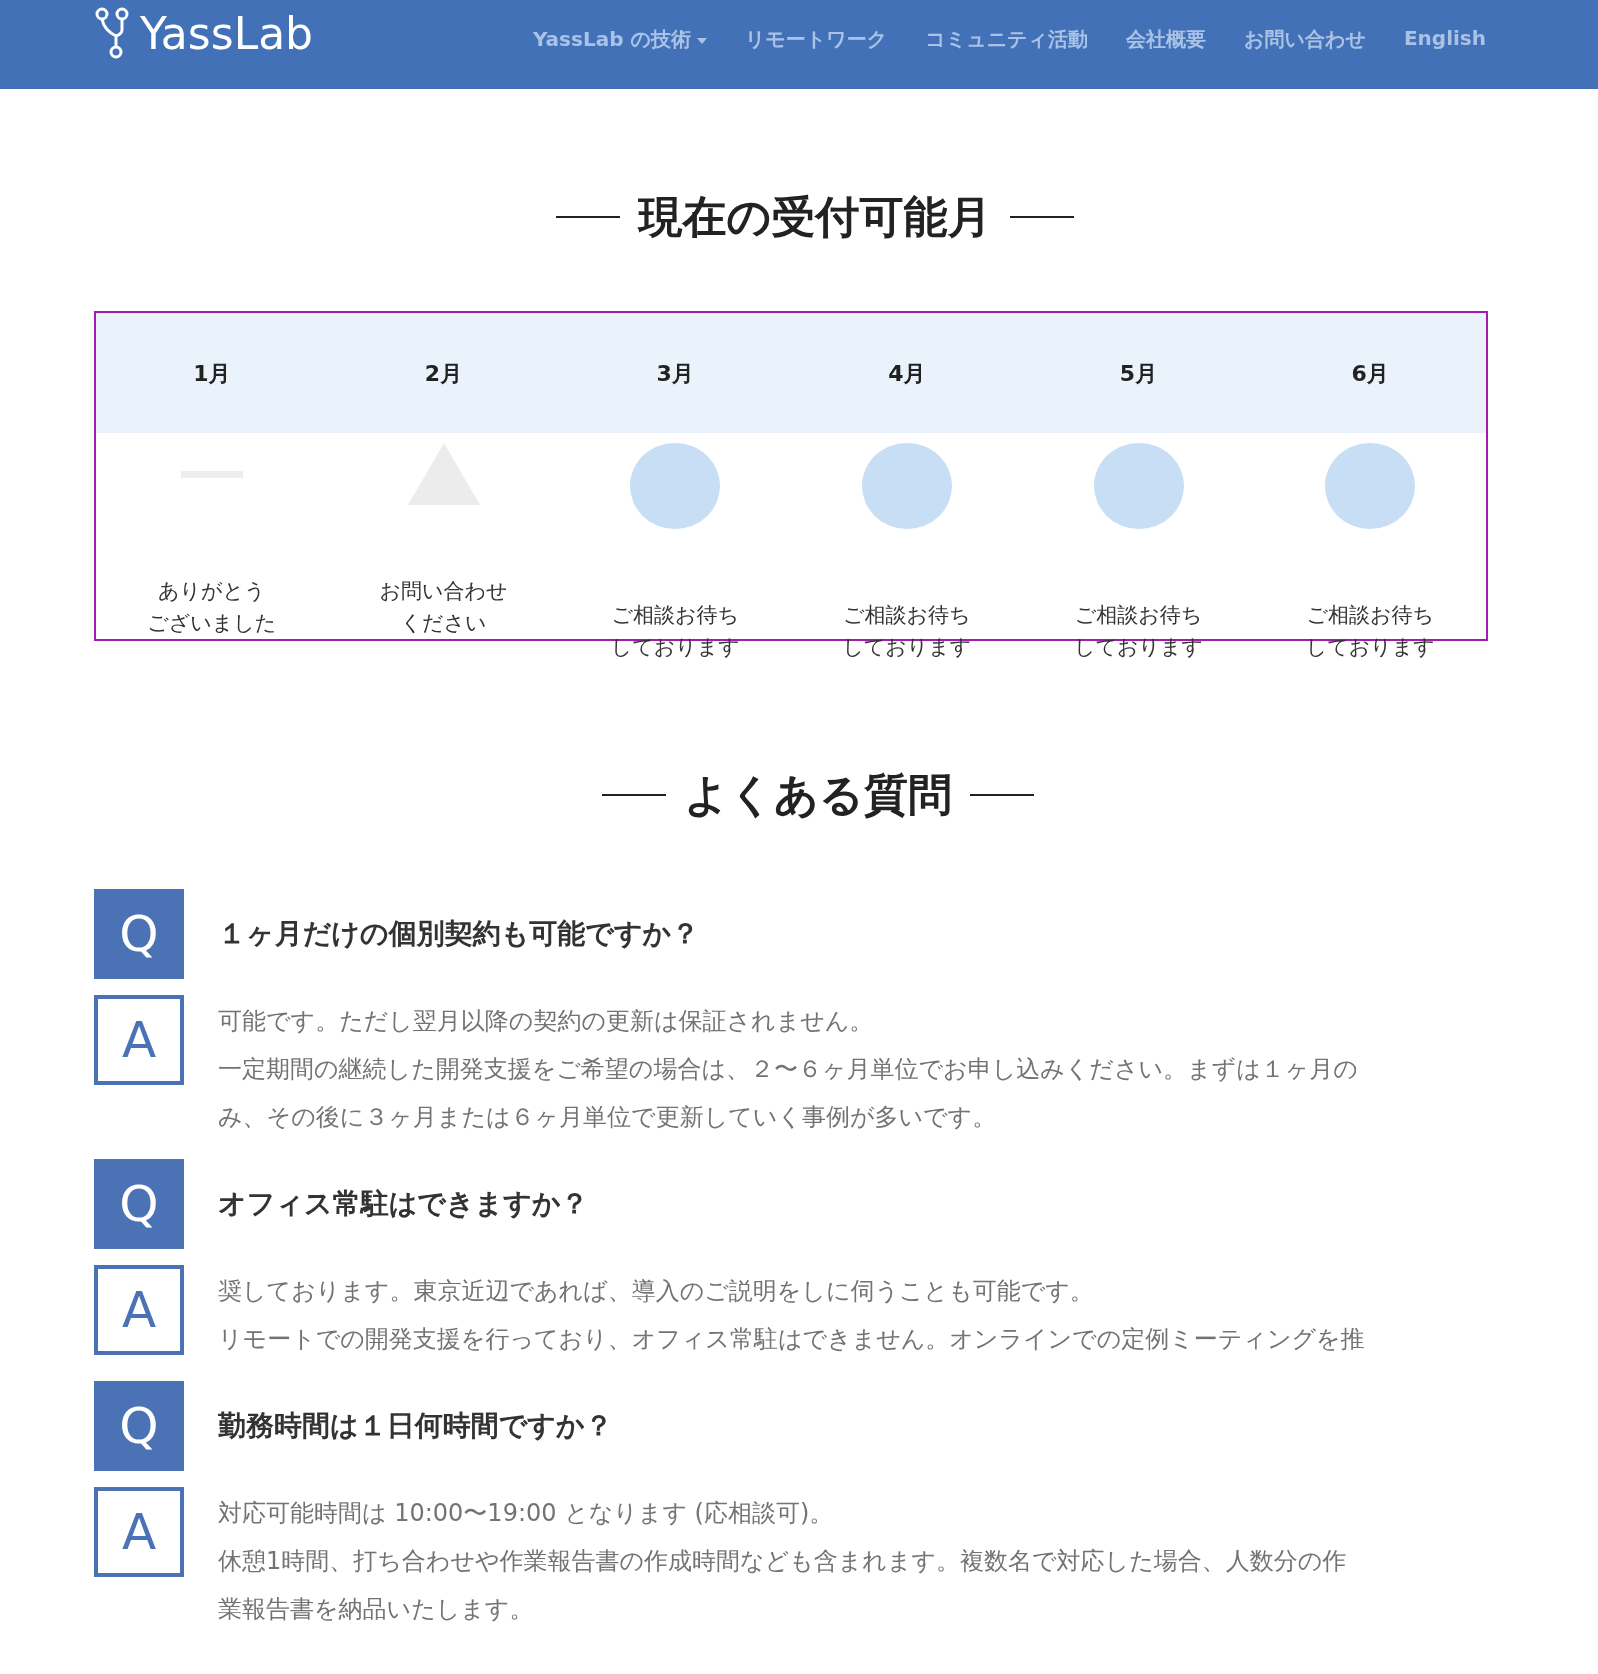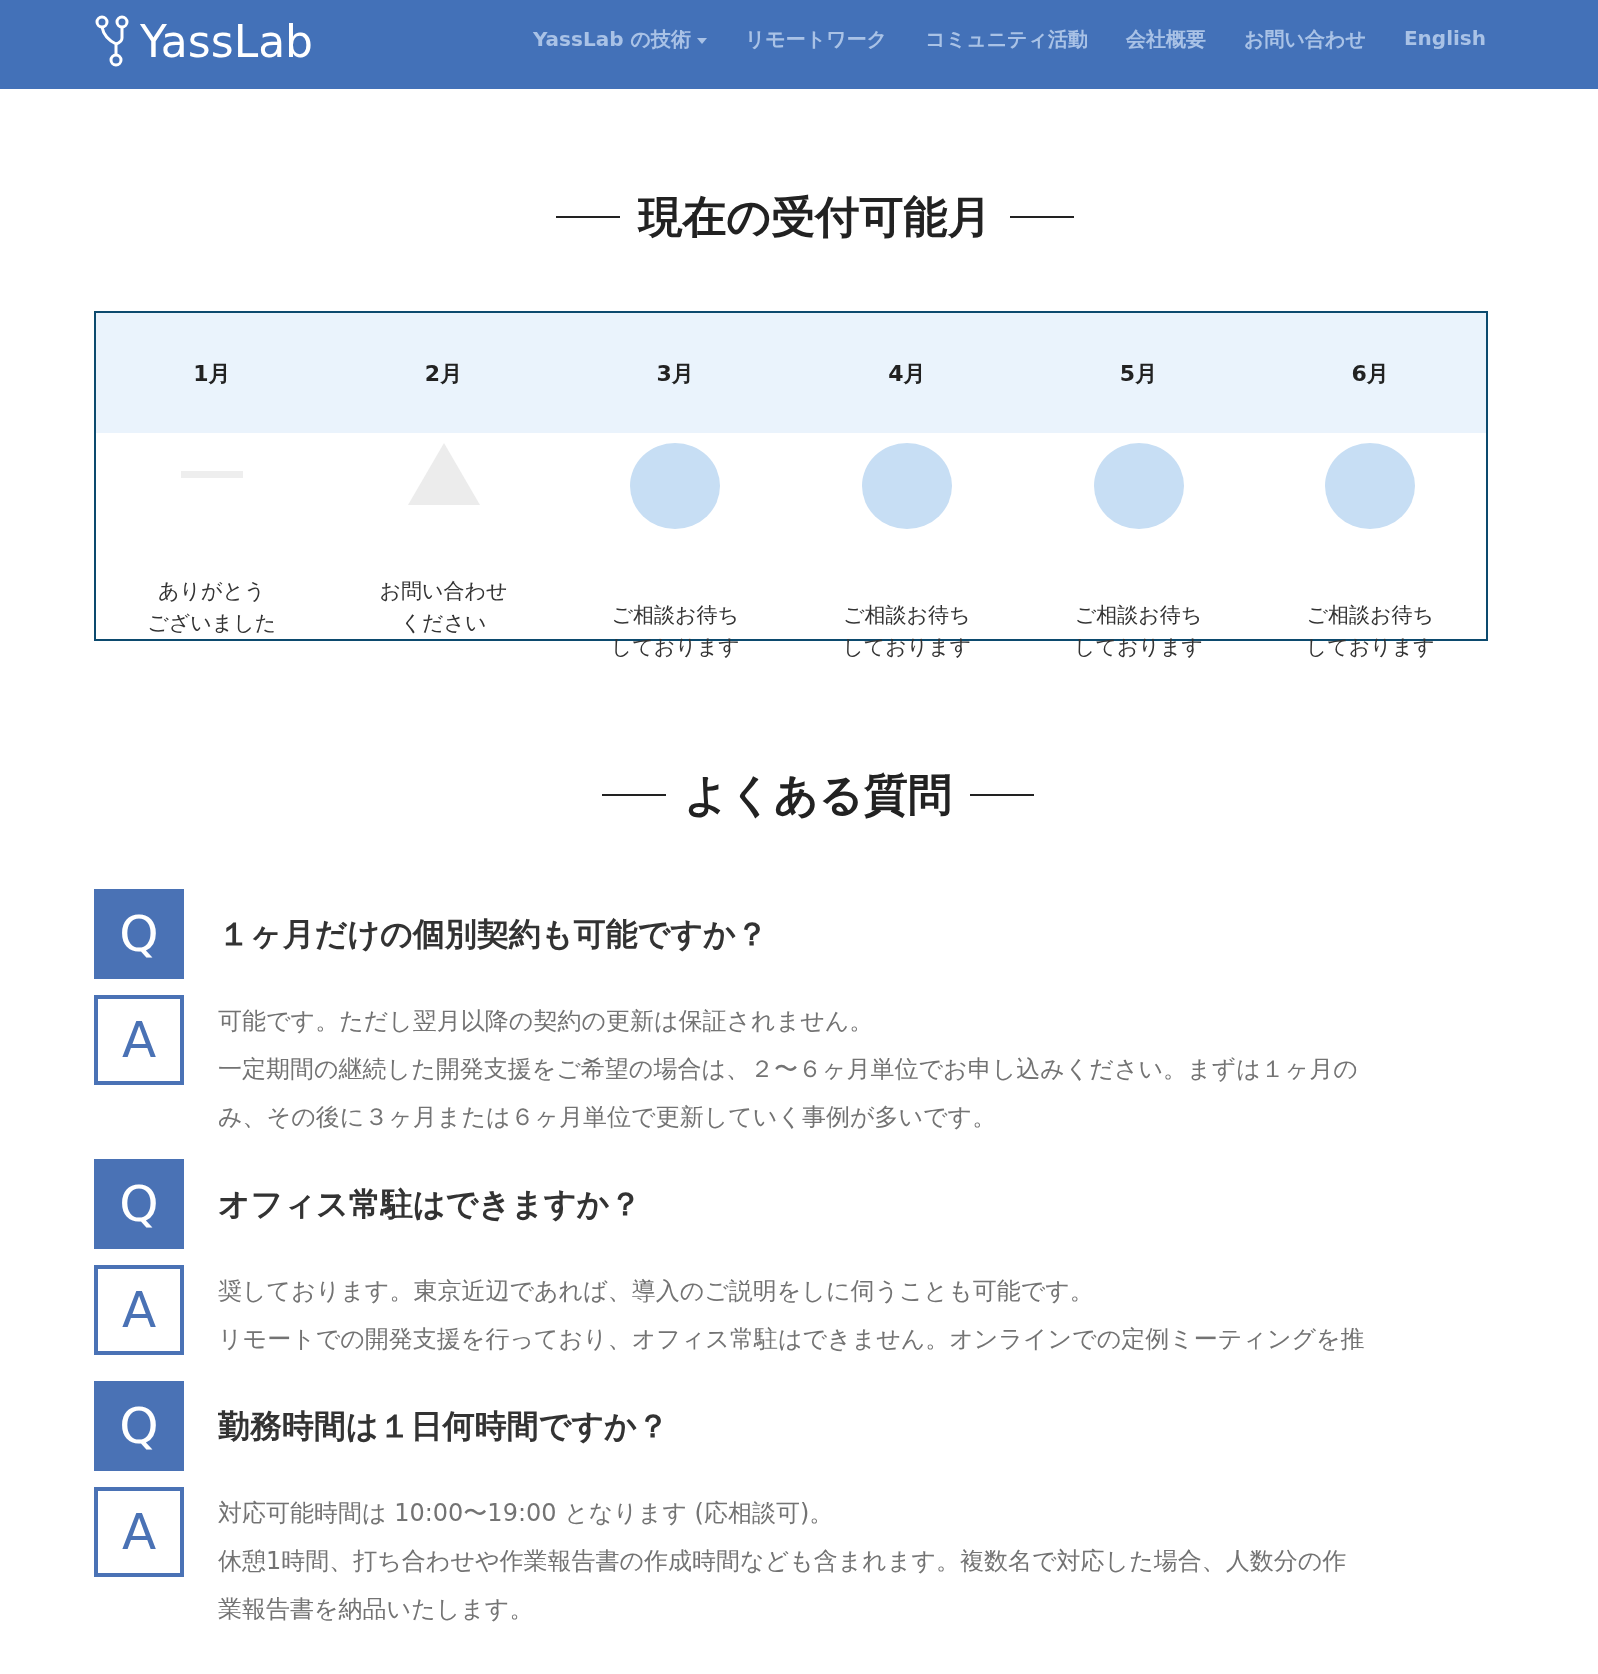--- a/index.html
+++ b/index.html
@@ -3,63 +3,63 @@
 <meta charset="utf-8">
 <style>
   * { box-sizing: border-box; margin: 0; padding: 0; }
   html, body { width: 1598px; background: #ffffff; }
   body { font-family: "DejaVu Sans", "Liberation Sans", sans-serif; color: #333; }
 
   .navbar {
     height: 89px; background: #4371b8; position: relative;
   }
   .brand {
-    position: absolute; left: 94px; top: 8px; height: 66px;
+    position: absolute; left: 94px; top: 0; height: 66px;
     display: flex; align-items: center; gap: 8px; color: #fff;
   }
   .brand svg { width: 38px; height: 54px; }
   .brand-text { font-family: "DejaVu Sans", sans-serif; font-size: 44px; color: #fff; letter-spacing: 0px; }
   .nav-links {
     position: absolute; right: 112px; top: 26px; display: flex; gap: 38px;
   }
   .nav-link { color: #a9c2e6; font-size: 20px; font-weight: bold; white-space: nowrap; }
   .caret { display: inline-block; width: 0; height: 0; border-left: 5px solid transparent; border-right: 5px solid transparent; border-top: 6px solid #a9c2e6; vertical-align: middle; margin-left: 6px; }
 
   .section-title {
     display: flex; align-items: center; justify-content: center; gap: 18px;
     font-size: 44px; color: #222;
   }
   .section-title .rule { width: 64px; height: 2px; background: #222; }
   .t1 { margin-top: 98px; height: 60px; margin-left: 32px; }
   .t2 { margin-top: 124px; height: 60px; padding-left: 38px; }
 
   .cal {
     margin: 64px auto 0; width: 1394px; margin-left: 94px;
-    border: 2px solid #0c4a6e;
+    border: 2px solid #a21caf;
   }
   .cal-head { height: 120px; background: #eaf3fc; display: flex; }
   .cal-head .m { flex: 1; text-align: center; font-size: 22px; font-weight: bold; color: #222; padding-top: 46px; }
   .cal-body { display: flex; height: 206px; }
   .cal-col { flex: 1; display: flex; flex-direction: column; align-items: center; gap: 48px; }
   .sym { height: 100px; display: flex; align-items: center; justify-content: center; margin-top: 10px; }
   .dash { width: 62px; height: 7px; background: #eeeeee; }
   .tri { width: 0; height: 0; border-left: 36px solid transparent; border-right: 36px solid transparent; border-bottom: 62px solid #ececec; }
   .circ { width: 90px; height: 86px; border-radius: 50%; background: #c7def4; }
   .st { margin-top: 22px; text-align: center; font-size: 21px; line-height: 32px; color: #333; }
 
   .faq { margin-top: 64px; margin-left: 94px; width: 1400px; }
   .row { display: flex; align-items: flex-start; }
   .badge {
     width: 90px; height: 90px; flex: none;
     display: flex; align-items: center; justify-content: center;
     font-size: 50px; font-family: "DejaVu Sans", sans-serif;
   }
   .badge.q { background: #4a72b5; color: #fff; }
   .badge.a { background: #fff; color: #4a72b5; border: 4px solid #4a72b5; }
-  .q-text { margin-left: 34px; font-size: 32px; font-weight: bold; color: #333; line-height: 90px; }
+  .q-text { margin-left: 34px; font-size: 28px; font-weight: bold; color: #333; line-height: 90px; }
   .a-text { margin-left: 34px; font-size: 24px; color: #737373; line-height: 48px; margin-top: 2px; }
   .row.qr { margin-bottom: 16px; }
   .row.ar { margin-bottom: 18px; }
 </style>
 </head>
 <body>
 
 <header class="navbar">
   <div class="brand">
     <svg viewBox="0 0 38 54">

